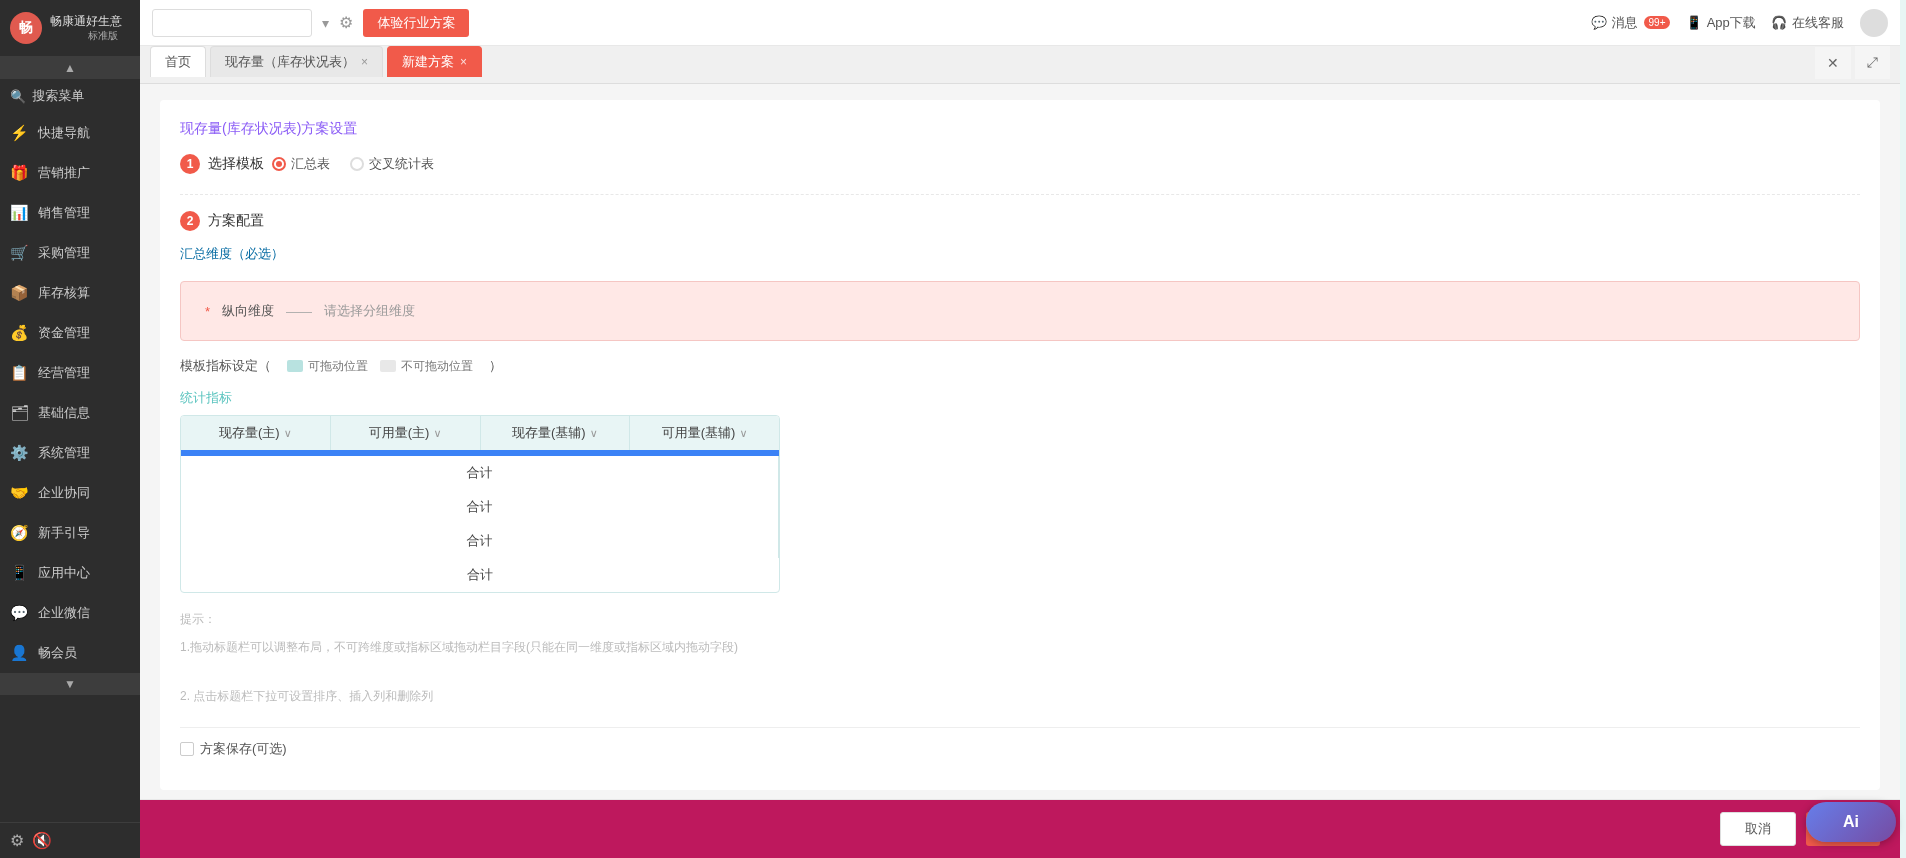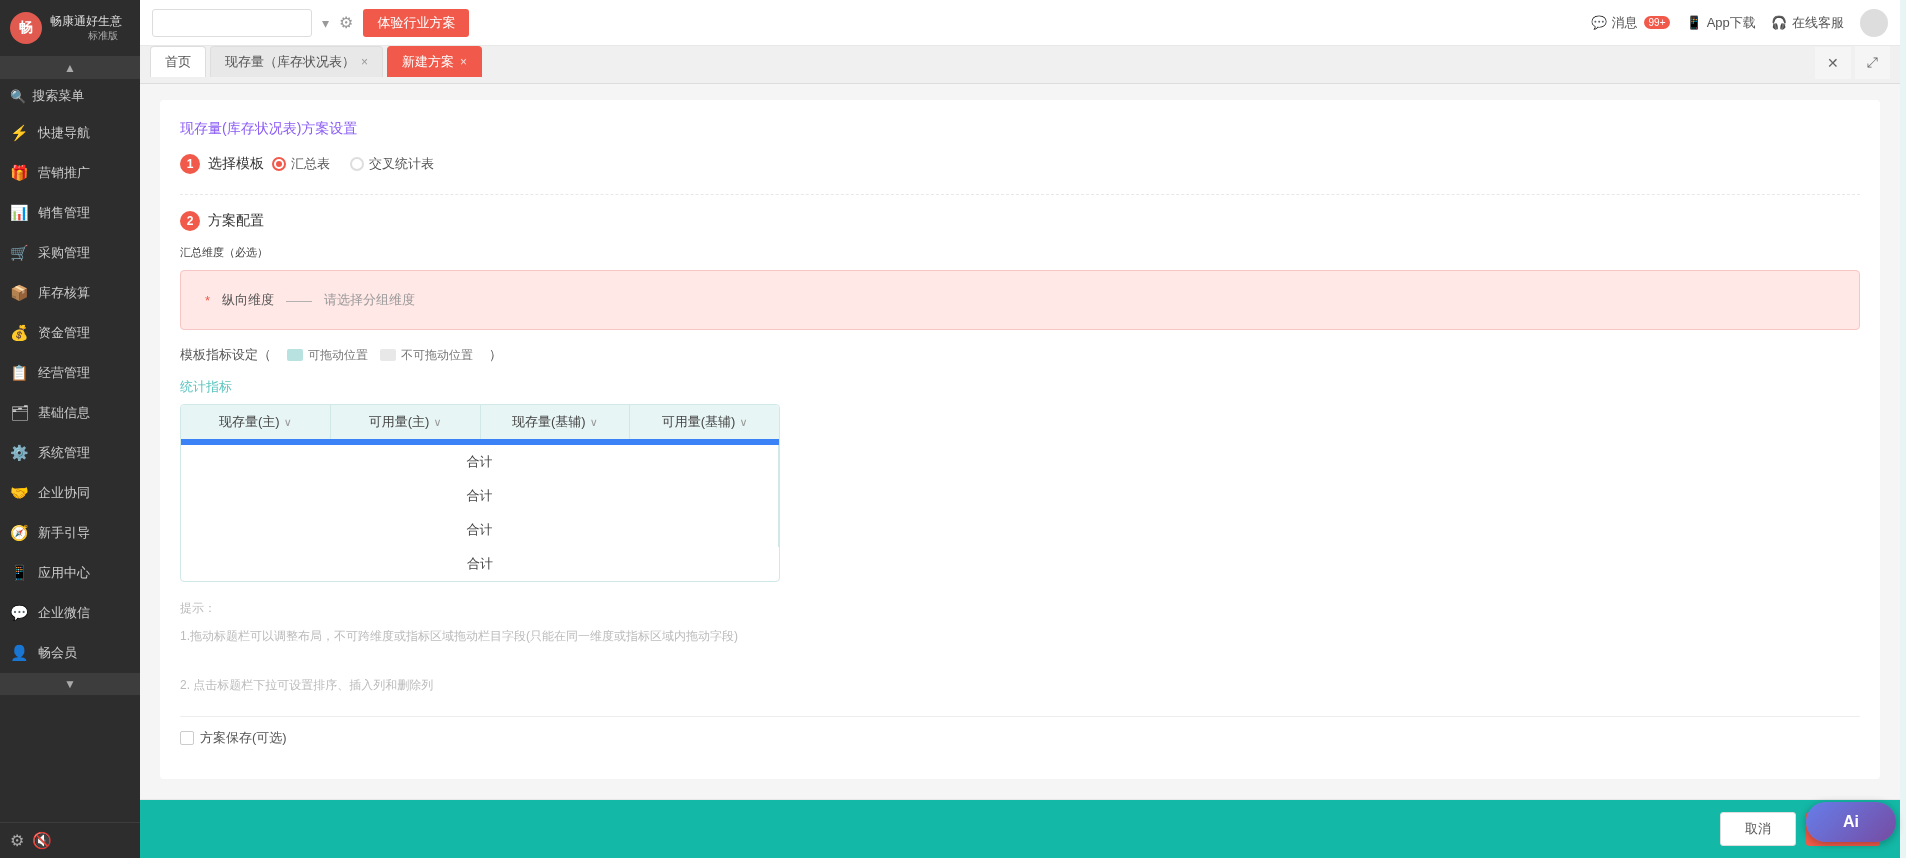--- a/index.html
+++ b/index.html
@@ -289,23 +289,23 @@
     }
 
     .divider {
       border: none;
       border-top: 1px dashed #e8e8e8;
       margin: 16px 0;
     }
 
     
     .config-label {
-      font-size: 11px;
-      color: #404040;
-      margin-bottom: 10px;
+      font-size: 13px;
+      color: #0369a1;
+      margin-bottom: 18px;
     }
 
     .dimension-box {
       background: #ffe8e6;
       border: 1px solid #f5c6c3;
       border-radius: 4px;
       padding: 20px 24px;
       margin-bottom: 16px;
     }
     .dimension-row {
@@ -431,21 +431,21 @@
       border-radius: 2px;
       cursor: pointer;
     }
     .save-label {
       font-size: 13px;
       color: #555;
     }
 
     
     .bottom-bar {
-      background: #14b8a6;
+      background: #be185d;
       border-top: 1px solid #e8e8e8;
       padding: 12px 20px;
       display: flex;
       justify-content: flex-end;
       gap: 10px;
       flex-shrink: 0;
     }
     .btn-cancel {
       padding: 7px 24px;
       border: 1px solid #ddd;

